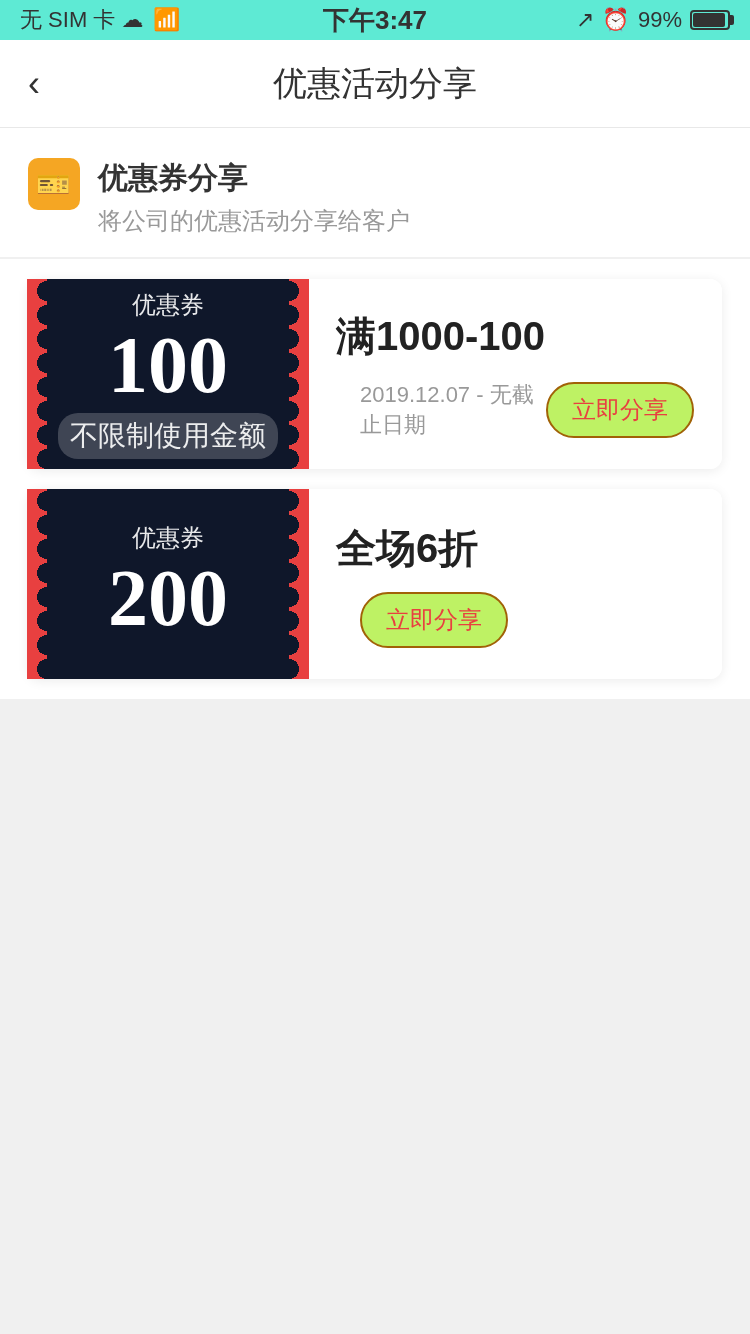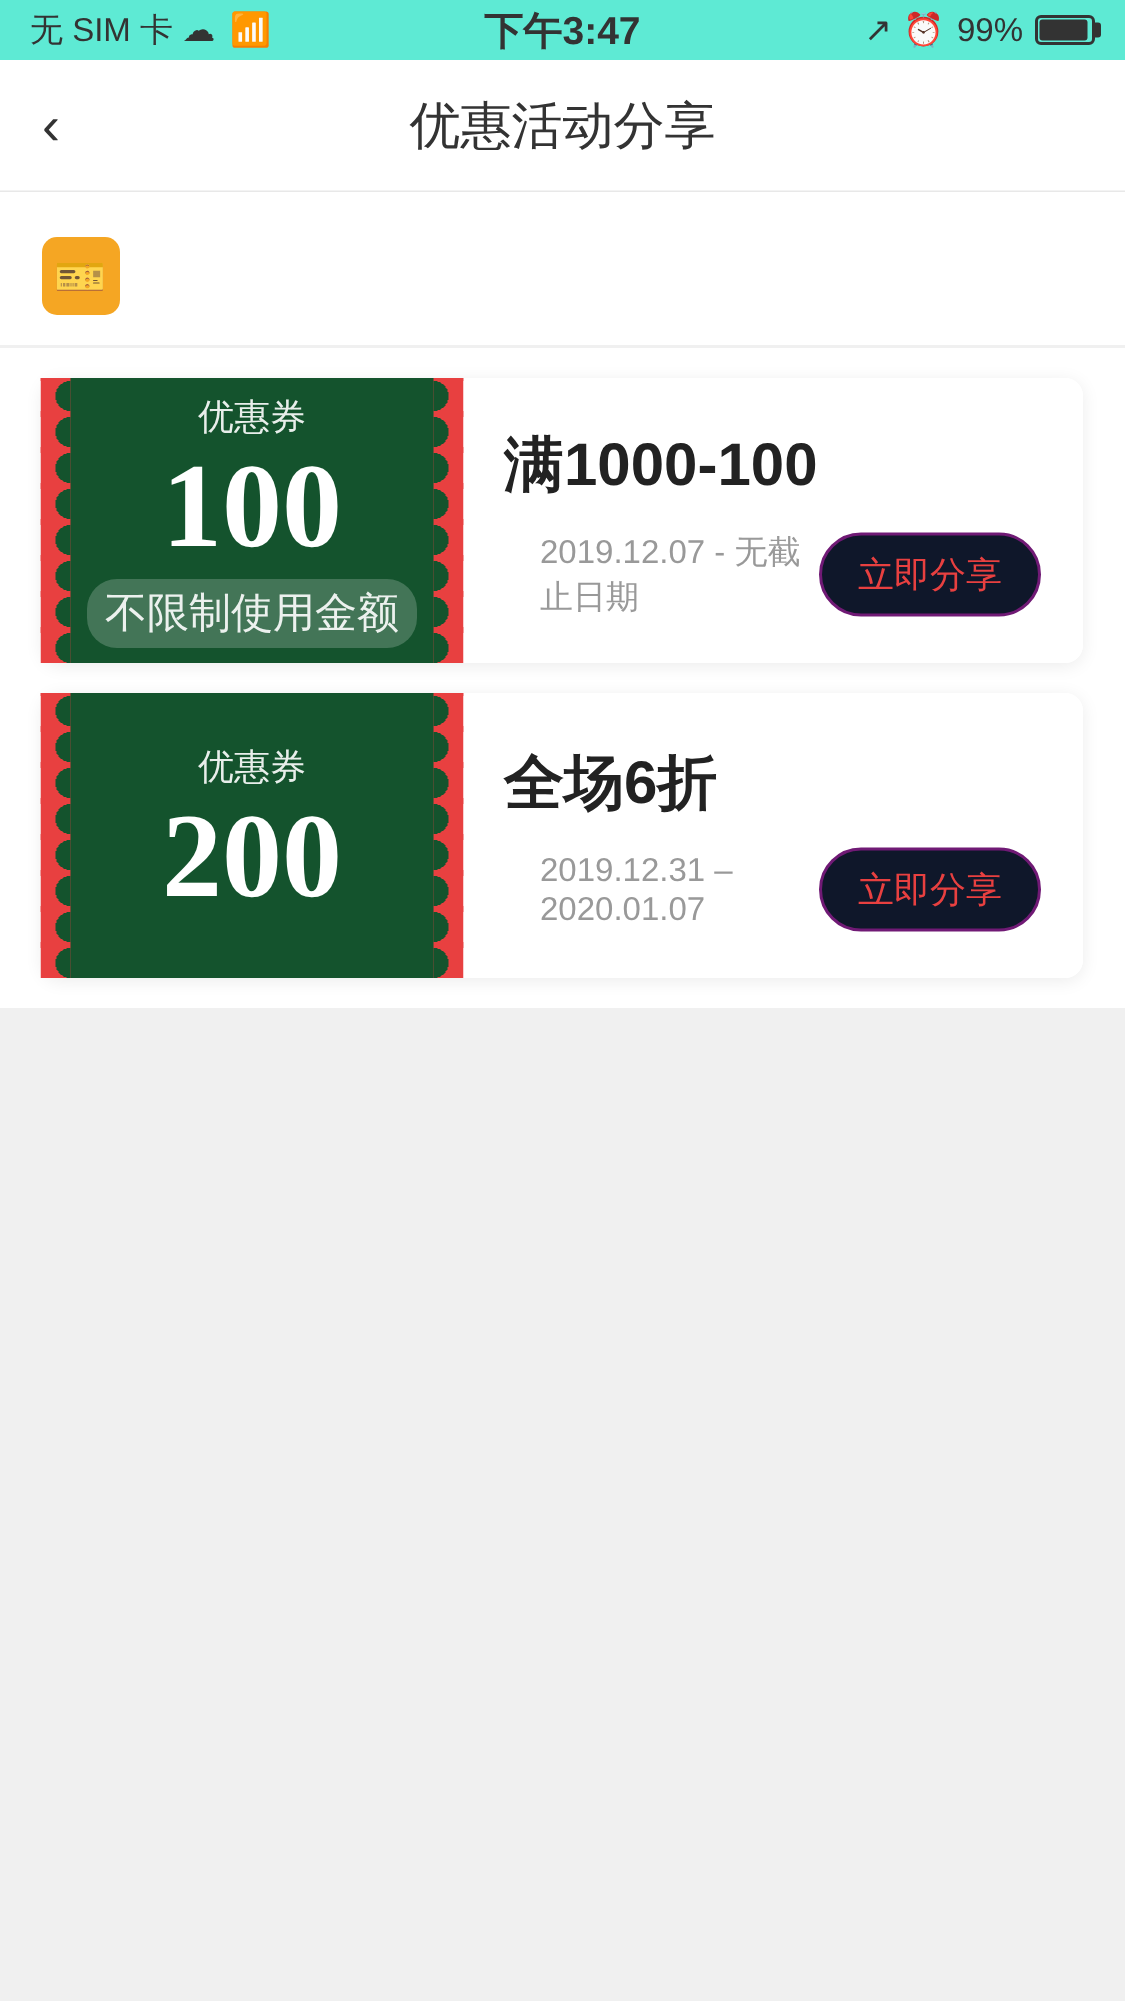--- a/index.html
+++ b/index.html
@@ -120,21 +120,21 @@
       display: flex;
       border-radius: 12px;
       overflow: visible;
       box-shadow: 0 2px 12px rgba(0,0,0,0.08);
       position: relative;
     }
 
     
     .coupon-left {
       width: 280px;
-      background: #14532d;
+      background: #0f172a;
       display: flex;
       flex-direction: column;
       align-items: center;
       justify-content: center;
       padding: 16px;
       position: relative;
       border-radius: 12px 0 0 12px;
       flex-shrink: 0;
     }
 
@@ -209,23 +209,23 @@
       justify-content: space-between;
       margin-left: 24px;
     }
 
     .coupon-date {
       font-size: 22px;
       color: #999;
     }
 
     .share-btn {
-      border: 2px solid #701a75;
+      border: 2px solid #a16207;
       color: #e84040;
-      background: #0f172a;
+      background: #bef264;
       padding: 10px 24px;
       border-radius: 30px;
       font-size: 24px;
       cursor: pointer;
       white-space: nowrap;
       flex-shrink: 0;
     }
 
     
     .bottom-area {
@@ -284,20 +284,24 @@
   </div>
 </div>
 
 <div class="nav-bar">
   <span class="nav-back">‹</span>
   <span class="nav-title">优惠活动分享</span>
 </div>
 
 <div class="section-header">
   <div class="section-icon">🎫</div>
+  <div class="section-text-group">
+    <span class="section-title">优惠券分享</span>
+    <span class="section-subtitle">将公司的优惠活动分享给客户</span>
+  </div>
 </div>
 
 <div class="coupons-area">
 
   <div class="coupon-card">
     <div class="coupon-left">
       <span class="coupon-label">优惠券</span>
       <span class="coupon-value">100</span>
       <span class="coupon-condition">不限制使用金额</span>
     </div>
@@ -311,21 +315,20 @@
   </div>
 
   <div class="coupon-card">
     <div class="coupon-left">
       <span class="coupon-label">优惠券</span>
       <span class="coupon-value">200</span>
     </div>
     <div class="coupon-right">
       <span class="coupon-name">全场6折</span>
       <div class="coupon-meta">
-        <span class="coupon-date">2019.12.31 – 2020.01.07</span>
         <button class="share-btn">立即分享</button>
       </div>
     </div>
   </div>
 
 </div>
 
 <div class="bottom-area"></div>
 
 </body></html>

